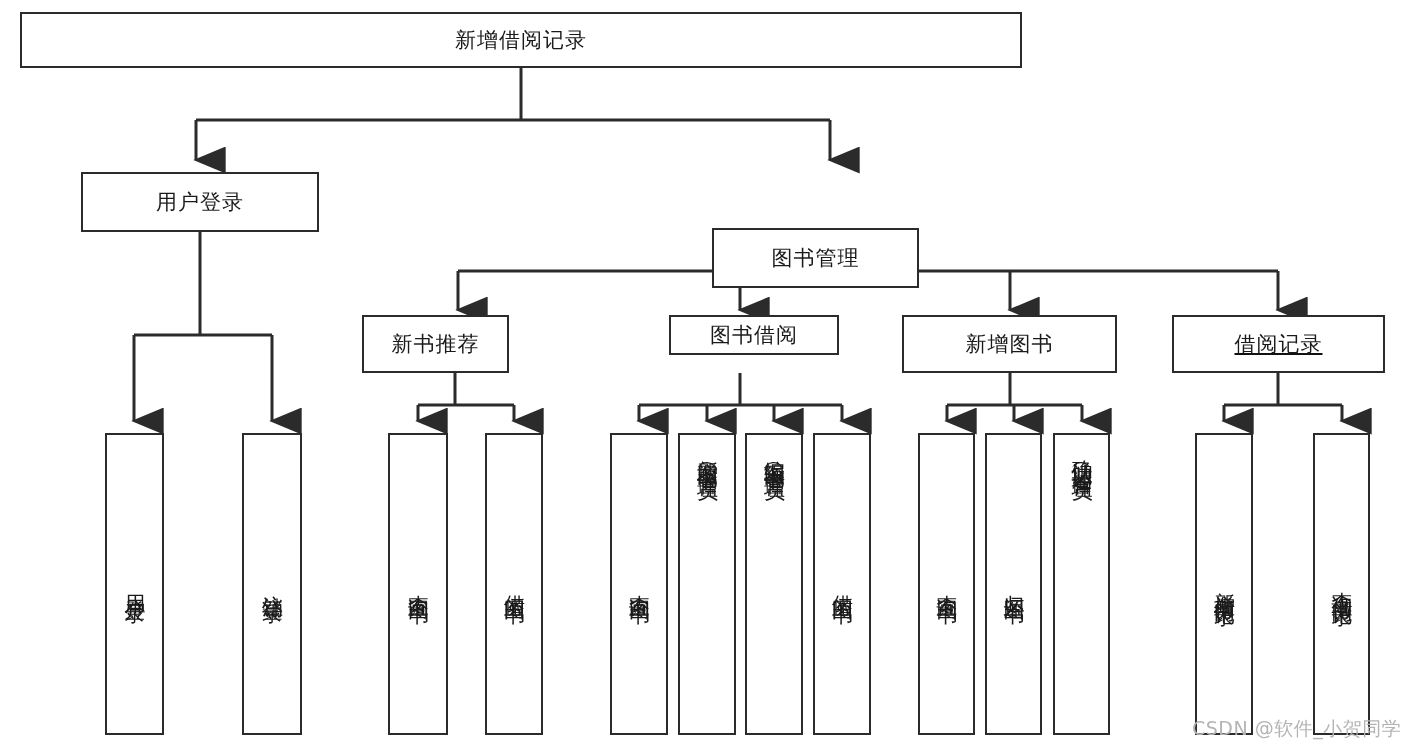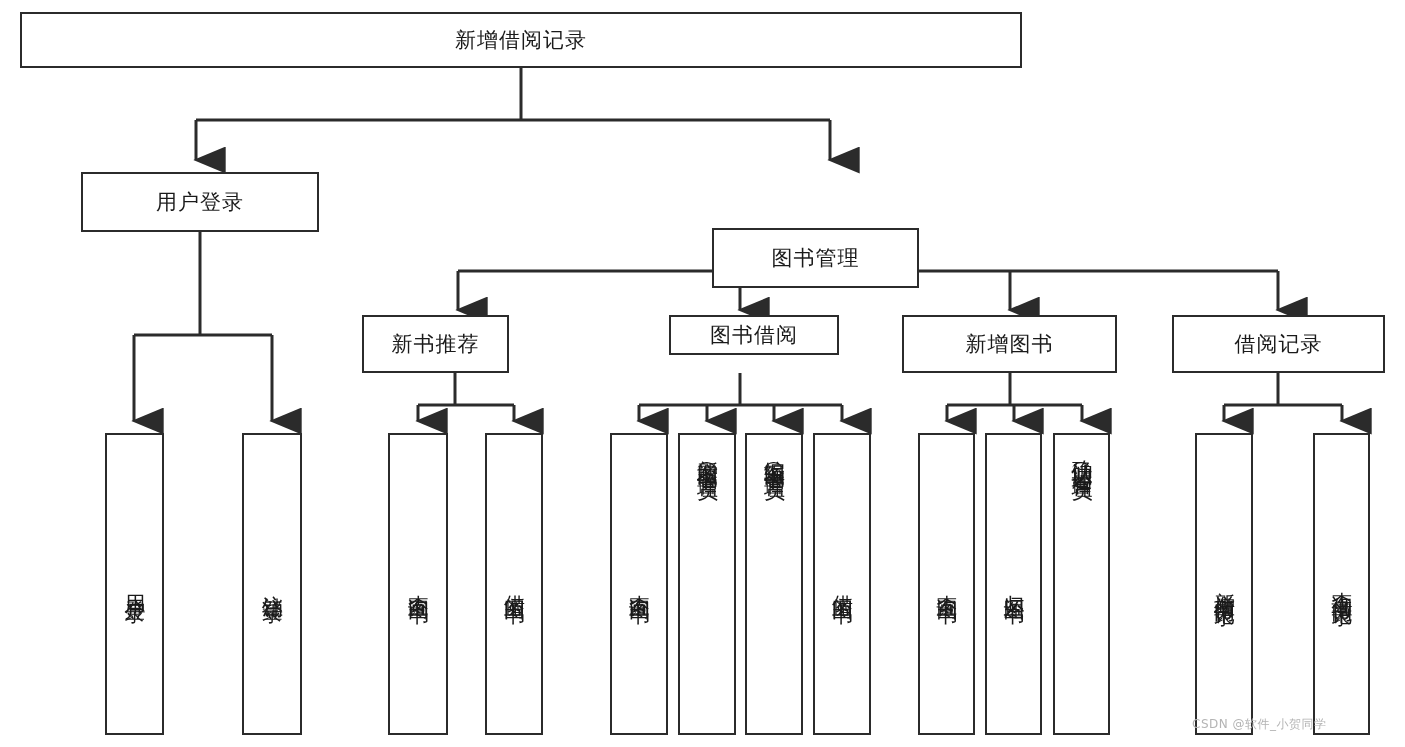--- a/index.html
+++ b/index.html
@@ -50,21 +50,21 @@
   .leaf.mid{ align-items:center; padding-top:0; }
   svg.links{
     position:absolute;
     left:0; top:0;
     width:1405px;
     height:747px;
     pointer-events:none;
   }
   .watermark{
     position:absolute;
-    font-size:12px;
+    font-size:19px;
     color:#b4b4b4;
     white-space:nowrap;
     letter-spacing:0.5px;
   }
 </style>
 </head>
 <body>
 
 <div id="canvas">
 
@@ -132,21 +132,21 @@
 
   <div class="node" style="left:362px; top:315px; width:147px; height:58px;">
     <span class="lbl">新书推荐</span>
   </div>
   <div class="node" style="left:630px; top:315px; width:170px; height:40px;margin-left:39px;">
     <span class="lbl">图书借阅</span>
   </div>
   <div class="node" style="left:902px; top:315px; width:215px; height:58px;">
     <span class="lbl">新增图书</span>
   </div>
-  <div class="node" style="left:1172px; top:315px; width:213px; height:58px;">
+  <div class="node" style="left:1172px; top:315px; width:213px; height:58px;text-decoration:underline;">
     <span class="lbl">借阅记录</span>
   </div>
 
   <div class="node leaf mid" style="left:105px; top:433px; width:59px; height:302px;">
     <span class="lbl">用户登录</span>
   </div>
   <div class="node leaf mid" style="left:242px; top:433px; width:60px; height:302px;">
     <span class="lbl">注销登录</span>
   </div>
 

